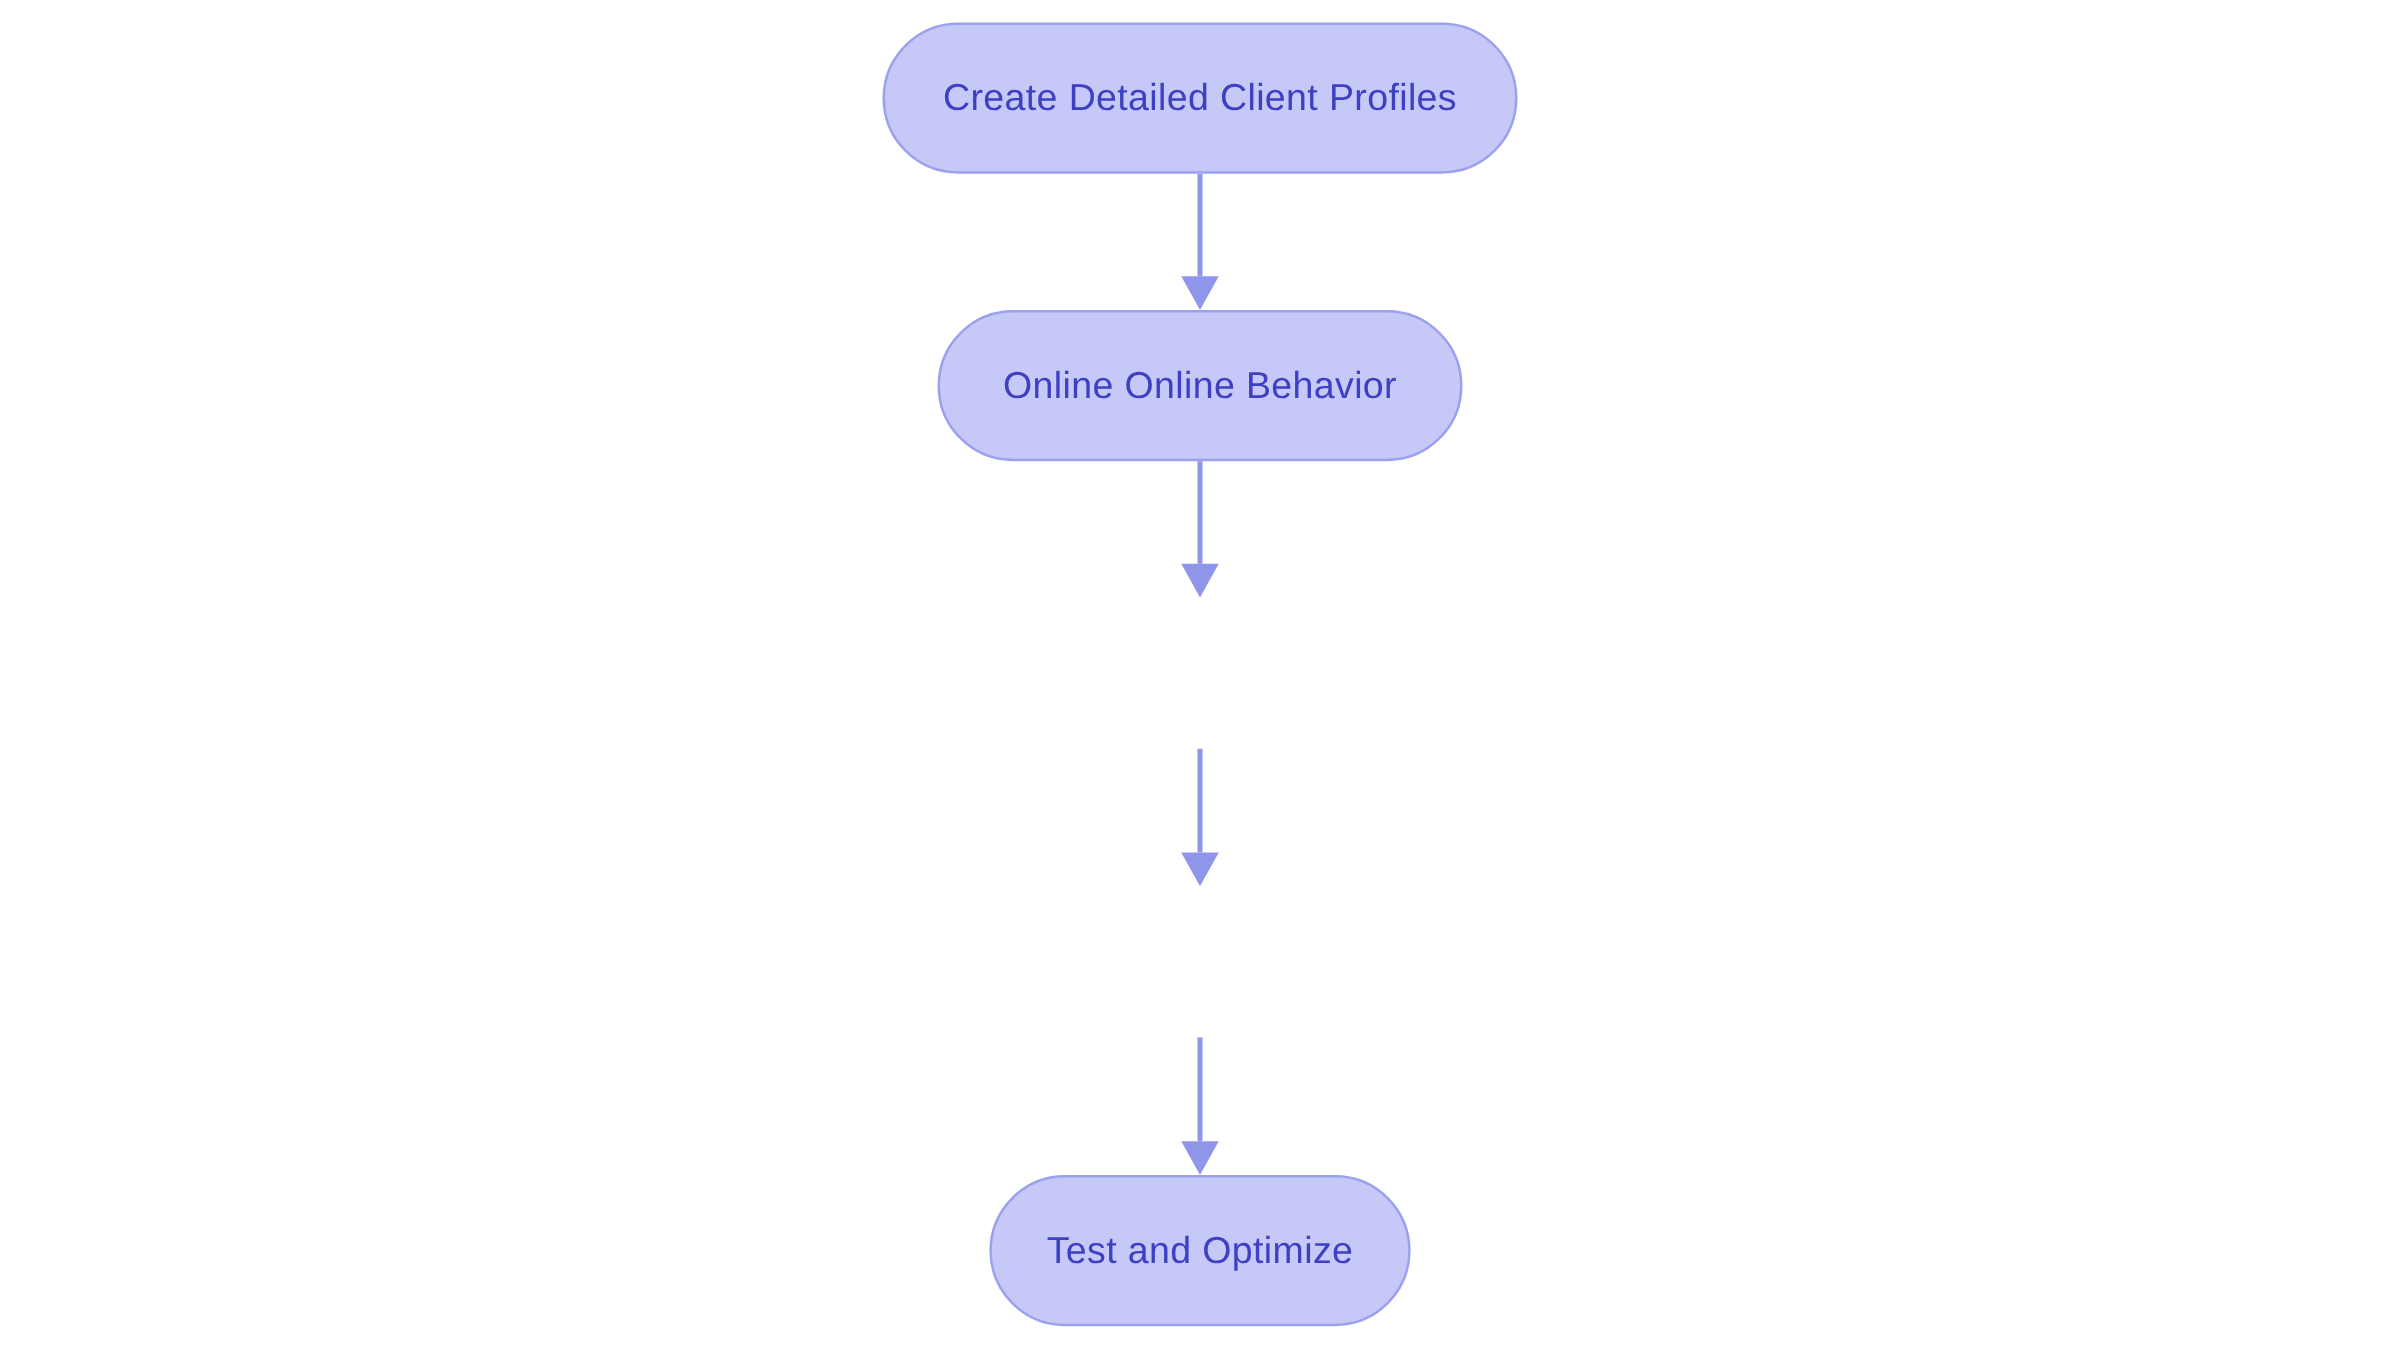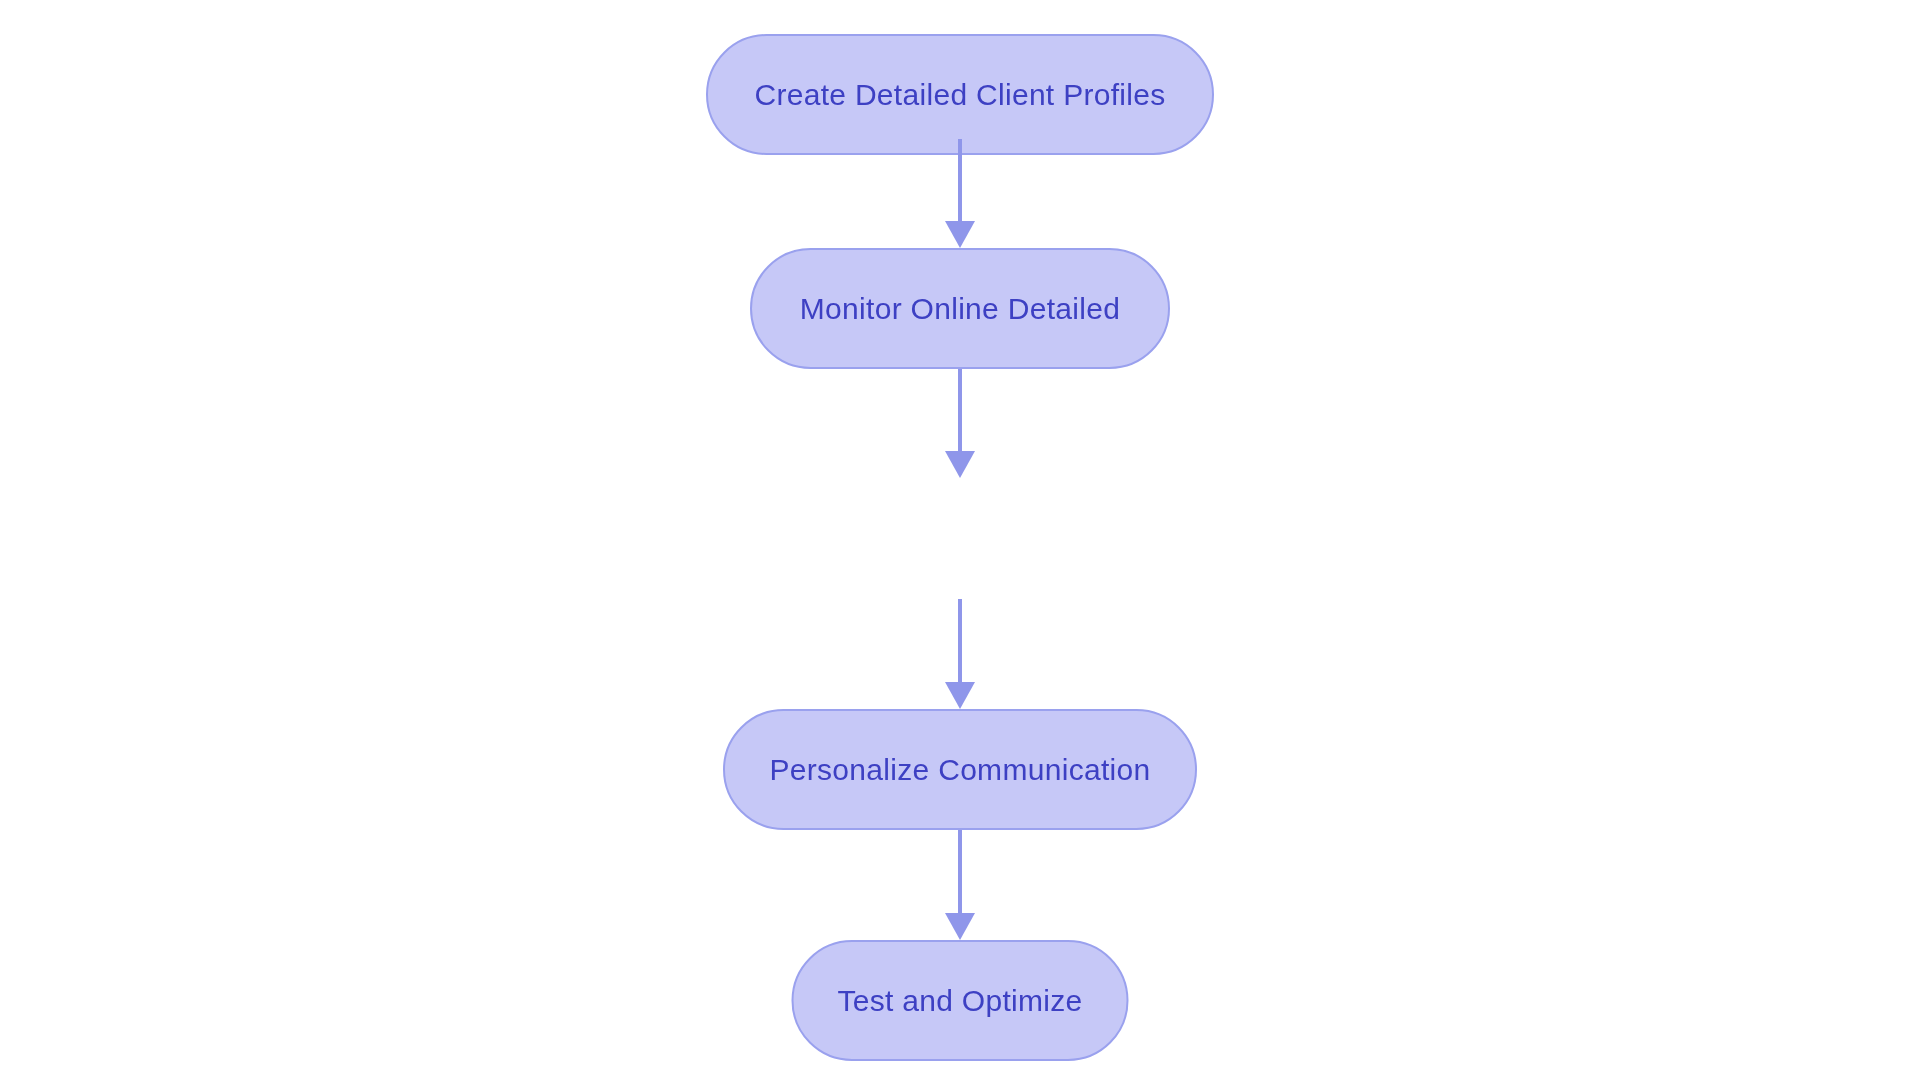--- a/index.html
+++ b/index.html
@@ -24,21 +24,21 @@
     transform: translateX(-50%);
     height: 121px;
     box-sizing: border-box;
     border-radius: 62px;
     background: var(--node-fill, #c6c8f7);
     border: 2px solid var(--node-border, #9aa1ee);
     display: flex;
     align-items: center;
     justify-content: center;
   }
-  .n0 { top: 34px;  width: 508px; }
+  .n0 { top: 18px;  width: 508px; }
   .n1 { top: 248px; width: 420px; }
   .n2 { top: 478px; width: 420px; }
   .n3 { top: 709px; width: 474px; }
   .n4 { top: 940px; width: 337px; }
   .node-label {
     font-size: 30px;
     letter-spacing: 0.3px;
     color: var(--node-text, #3d40c3);
     white-space: nowrap;
     user-select: none;
@@ -76,37 +76,34 @@
   <div class="node n0">
     <span class="node-label">Create Detailed Client Profiles</span>
   </div>
 
   <div class="arrow a0">
     <div class="arrow-shaft"></div>
     <div class="arrow-head"></div>
   </div>
 
   <div class="node n1">
-    <span class="node-label">Monitor Online Detailed</span>
+    <span class="node-label">Online Online Behavior</span>
   </div>
 
   <div class="arrow a1">
     <div class="arrow-shaft"></div>
     <div class="arrow-head"></div>
   </div>
 
 
   <div class="arrow a2">
     <div class="arrow-shaft"></div>
     <div class="arrow-head"></div>
   </div>
 
-  <div class="node n3">
-    <span class="node-label">Personalize Communication</span>
-  </div>
 
   <div class="arrow a3">
     <div class="arrow-shaft"></div>
     <div class="arrow-head"></div>
   </div>
 
   <div class="node n4">
     <span class="node-label">Test and Optimize</span>
   </div>
 

